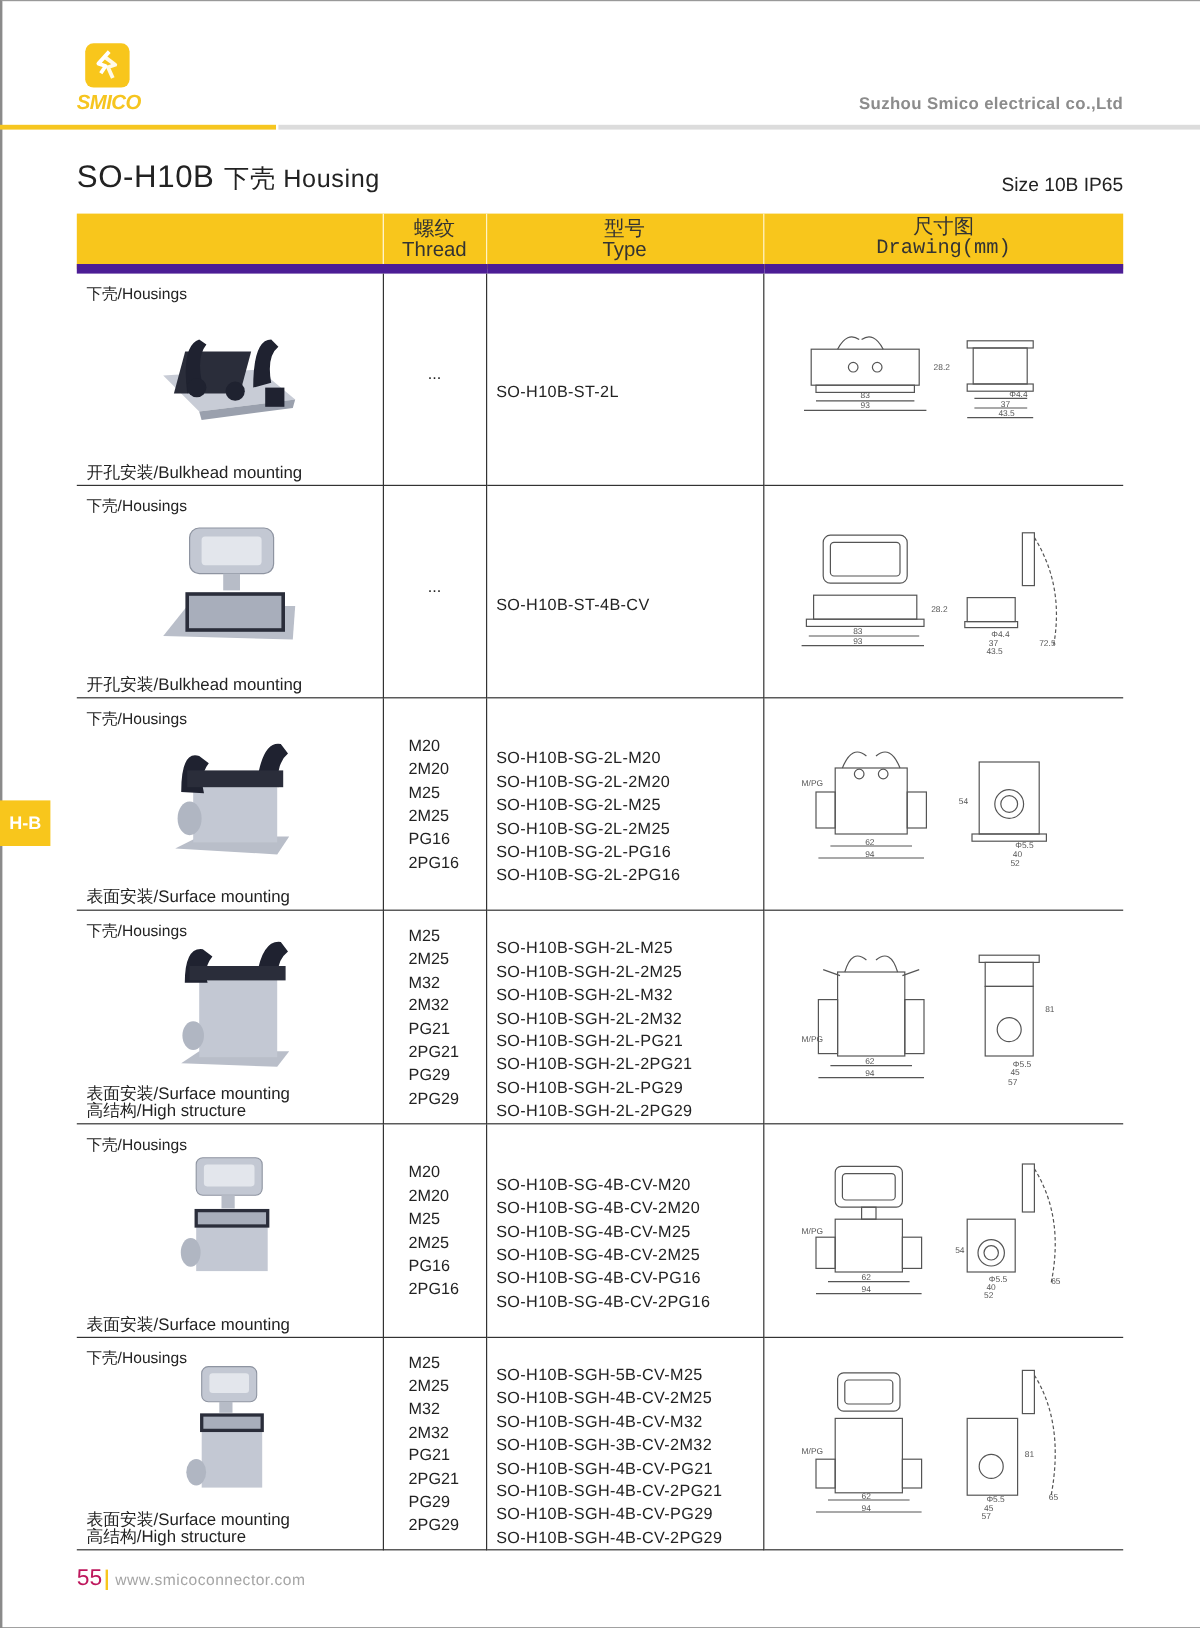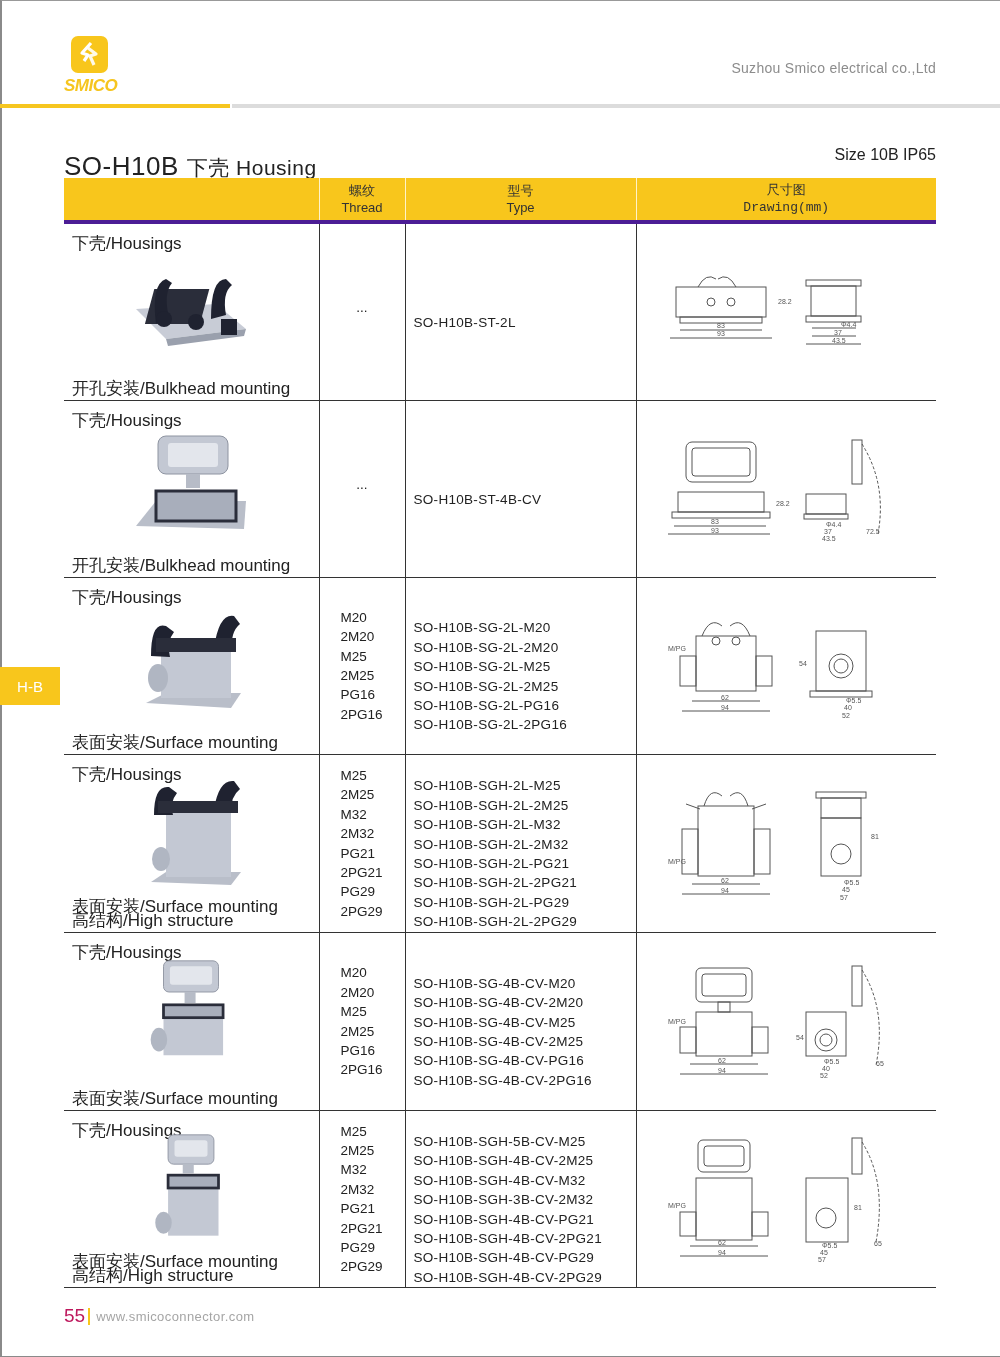--- a/index.html
+++ b/index.html
@@ -6,36 +6,36 @@
   body {
     width: 1000px; height: 1357px; position: relative; background: #ffffff;
     font-family: "Liberation Sans", "DejaVu Sans", sans-serif; color: #222;
     overflow: hidden;
   }
   .page-border { position: absolute; left: 0; top: 0; width: 998px; height: 1355px; border-left: 2px solid #8a8a8a; border-top: 1px solid #999; border-bottom: 2px solid #8a8a8a; pointer-events: none; }
   .logo { position: absolute; left: 64px; top: 36px; width: 60px; }
   .logo-box { width: 37px; height: 37px; margin-left: 7px; background: #f8c61c; border-radius: 7px; position: relative; }
   .logo-box svg { position: absolute; left: 5px; top: 5px; }
   .logo-text { color: #f6c51f; font-weight: bold; font-size: 17px; font-style: italic; letter-spacing: -0.5px; margin-top: 3px; }
-  .company { position: absolute; right: 64px; top: 60px; font-size: 14px; color: #8c8c8c; letter-spacing: 0.3px; }
+  .company { position: absolute; right: 64px; top: 78px; font-size: 14px; color: #8c8c8c; letter-spacing: 0.3px; font-weight: bold; }
   .hdr-line-yellow { position: absolute; left: 0; top: 104px; width: 230px; height: 4px; background: #f6c620; }
   .hdr-line-gray { position: absolute; left: 232px; top: 104px; width: 768px; height: 4px; background: #dcdcdc; }
-  .title { position: absolute; left: 64px; top: 132px; font-size: 26px; color: #222; letter-spacing: 0.5px; margin-top: 19px; }
+  .title { position: absolute; left: 64px; top: 132px; font-size: 26px; color: #222; letter-spacing: 0.5px; }
   .title .sub { font-size: 21px; margin-left: 8px; }
   .size-label { position: absolute; right: 64px; top: 146px; font-size: 16px; color: #222; }
-  .side-tab { position: absolute; left: 0; top: 667px; width: 60px; height: 38px; background: #f8c61c; color: #fff; font-weight: normal; font-size: 15px; display: flex; align-items: center; justify-content: center; }
+  .side-tab { position: absolute; left: 0; top: 667px; width: 42px; height: 38px; background: #f8c61c; color: #fff; font-weight: bold; font-size: 15px; display: flex; align-items: center; justify-content: center; }
   table.spec { position: absolute; left: 64px; top: 178px; width: 872px; border-collapse: collapse; table-layout: fixed; }
-  table.spec th { background: #f8c61c; font-weight: normal; font-size: 13px; line-height: 17px; color: #333; height: 42px; padding: 0; border-right: 1px solid #fff3c8; border-bottom: 4px solid #4c1d95; }
+  table.spec th { background: #f8c61c; font-weight: normal; font-size: 17px; line-height: 17px; color: #333; height: 42px; padding: 0; border-right: 1px solid #fff3c8; border-bottom: 8px solid #4c1d95; }
   table.spec th:last-child { border-right: none; font-family: Liberation Mono, monospace; }
   table.spec td { border-bottom: 1.5px solid #333; border-right: 1px solid #333; vertical-align: middle; padding: 0; font-size: 13.5px; color: #222; }
   table.spec td:last-child { border-right: none; }
   .col-img { width: 255px; } .col-thread { width: 86px; } .col-type { width: 231px; } .col-draw { width: 300px; }
   .cell-left { position: relative; height: 100%; }
-  .lbl-top { position: absolute; left: 8px; top: 8px; font-size: 17px; }
-  .lbl-bot { position: absolute; left: 8px; bottom: 4px; font-size: 17px; line-height: 14px; }
+  .lbl-top { position: absolute; left: 8px; top: 8px; font-size: 13px; }
+  .lbl-bot { position: absolute; left: 8px; bottom: 4px; font-size: 14px; line-height: 14px; }
   .prod-img { position: absolute; left: 62px; width: 130px; height: 110px; }
   .thread-list, .type-list { line-height: 19.4px; }
   .thread-list { padding-left: 21px; }
   .type-list { padding-left: 8px; letter-spacing: 0.3px; margin-top: 21px; }
   .dots { text-align: center; padding-right: 0; }
   .drawing { display: flex; justify-content: center; align-items: center; }
 </style>
 </head>
 <body>
 

